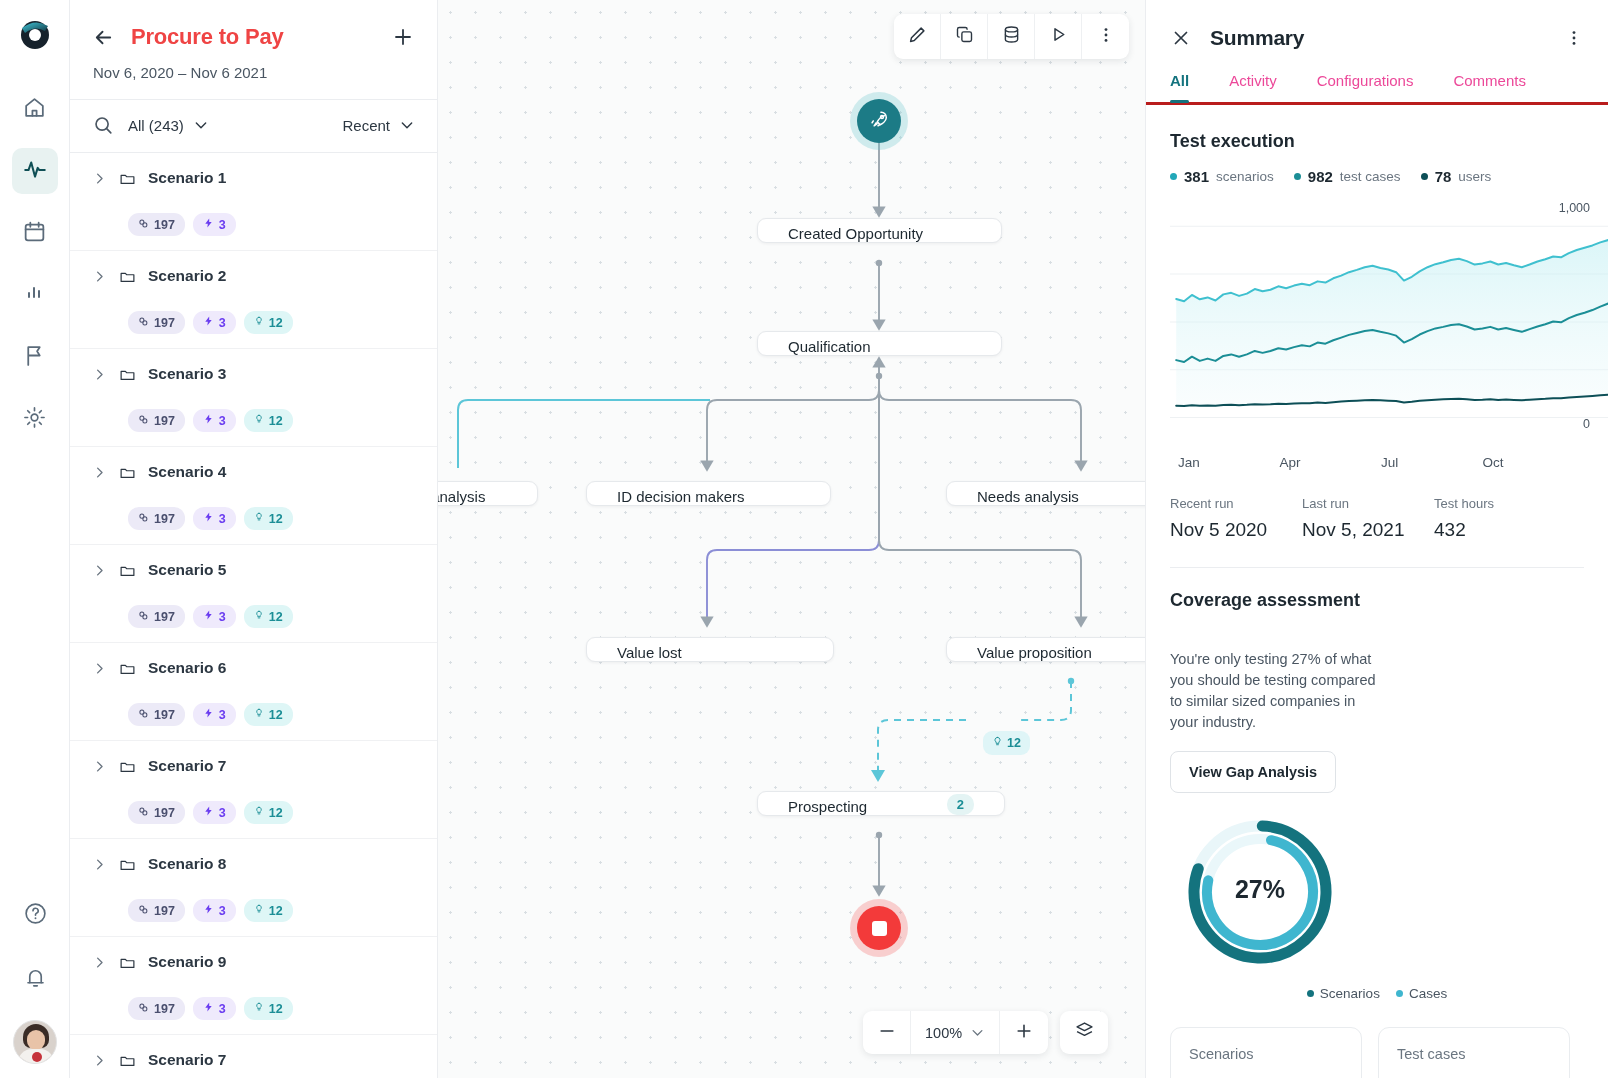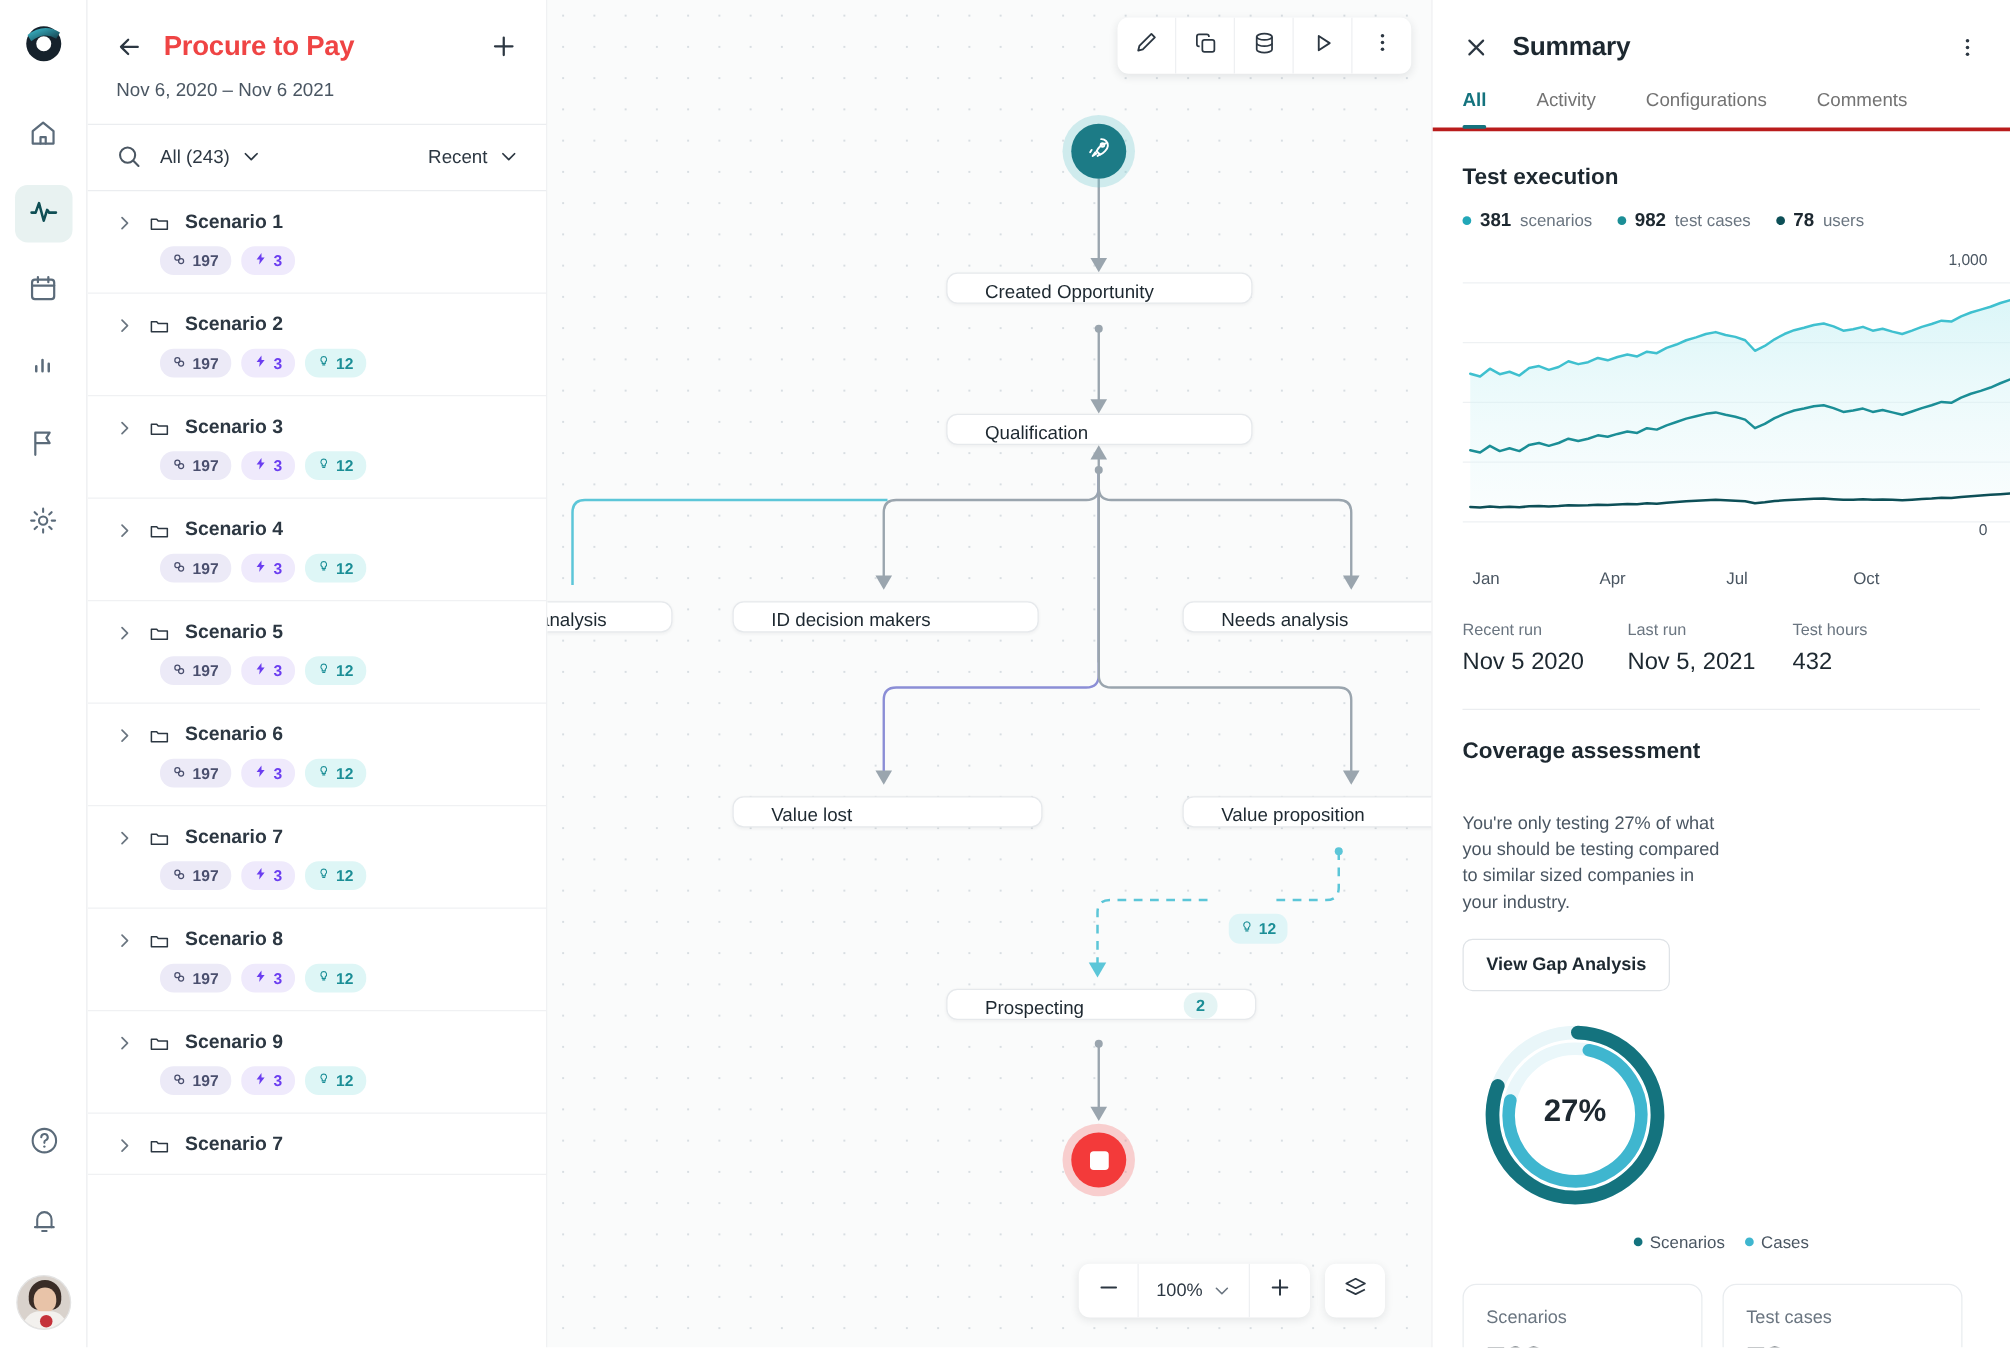--- a/index.html
+++ b/index.html
@@ -64,21 +64,21 @@
 
   .sc-list { flex: 1; overflow: hidden; }
   .sc-item {
     padding: 16px 22px 14px 22px; border-bottom: 1px solid #f0f1f3;
     cursor: pointer;
   }
   .sc-row { display: flex; align-items: center; gap: 12px; }
   .sc-chev { color: #6a7580; display: flex; cursor: pointer; }
   .sc-folder { color: #2c3742; display: flex; }
   .sc-name { font-size: 15.5px; font-weight: 600; color: #2c3742; }
-  .sc-badges { display: flex; gap: 8px; margin-top: 10px; margin-left: 36px; }
+  .sc-badges { display: flex; gap: 8px; margin-top: 26px; margin-left: 36px; }
   .badge {
     display: inline-flex; align-items: center; gap: 5px;
     padding: 4px 10px; border-radius: 11px; font-size: 12.5px; font-weight: 600;
   }
   .badge.b-link { background: #eceaf7; color: #4a4f6e; }
   .badge.b-bolt { background: #efeafc; color: #6b3df0; }
   .badge.b-bulb { background: #def6f6; color: #1b8e96; }
 
   
   .canvas {
@@ -149,21 +149,21 @@
   .panel {
     width: 463px; flex: 0 0 463px; height: 1078px; background: #fff;
     border-left: 1px solid #ebedf0; display: flex; flex-direction: column;
     overflow: hidden;
   }
   .pn-head { display: flex; align-items: center; padding: 26px 24px 0 24px; gap: 18px; }
   .pn-close { color: #2c3742; display: flex; cursor: pointer; }
   .pn-title { font-size: 21px; font-weight: 700; color: #1d2830; flex: 1; letter-spacing: -0.2px; }
   .pn-more { color: #2c3742; display: flex; cursor: pointer; }
   .pn-tabs { display: flex; gap: 40px; padding: 22px 24px 0 24px; border-bottom: 3px solid #b91c1c; }
-  .pn-tab { font-size: 15px; color: #737373; padding-bottom: 13px; cursor: pointer; position: relative; }
+  .pn-tab { font-size: 15px; color: #ec4899; padding-bottom: 13px; cursor: pointer; position: relative; }
   .pn-tab.active { color: #14737e; font-weight: 600; }
   .pn-tab.active::after {
     content: ""; position: absolute; left: 0; right: 0; bottom: -1px;
     height: 3px; background: #14737e; border-radius: 2px;
   }
 
   .sec { padding: 26px 24px 0 24px; }
   .sec-title { font-size: 18px; font-weight: 600; color: #1d2830; }
   .kpi-row { display: flex; gap: 20px; margin-top: 16px; align-items: center; }
   .kpi { display: flex; align-items: center; gap: 7px; font-size: 13.5px; color: #6a7580; }

